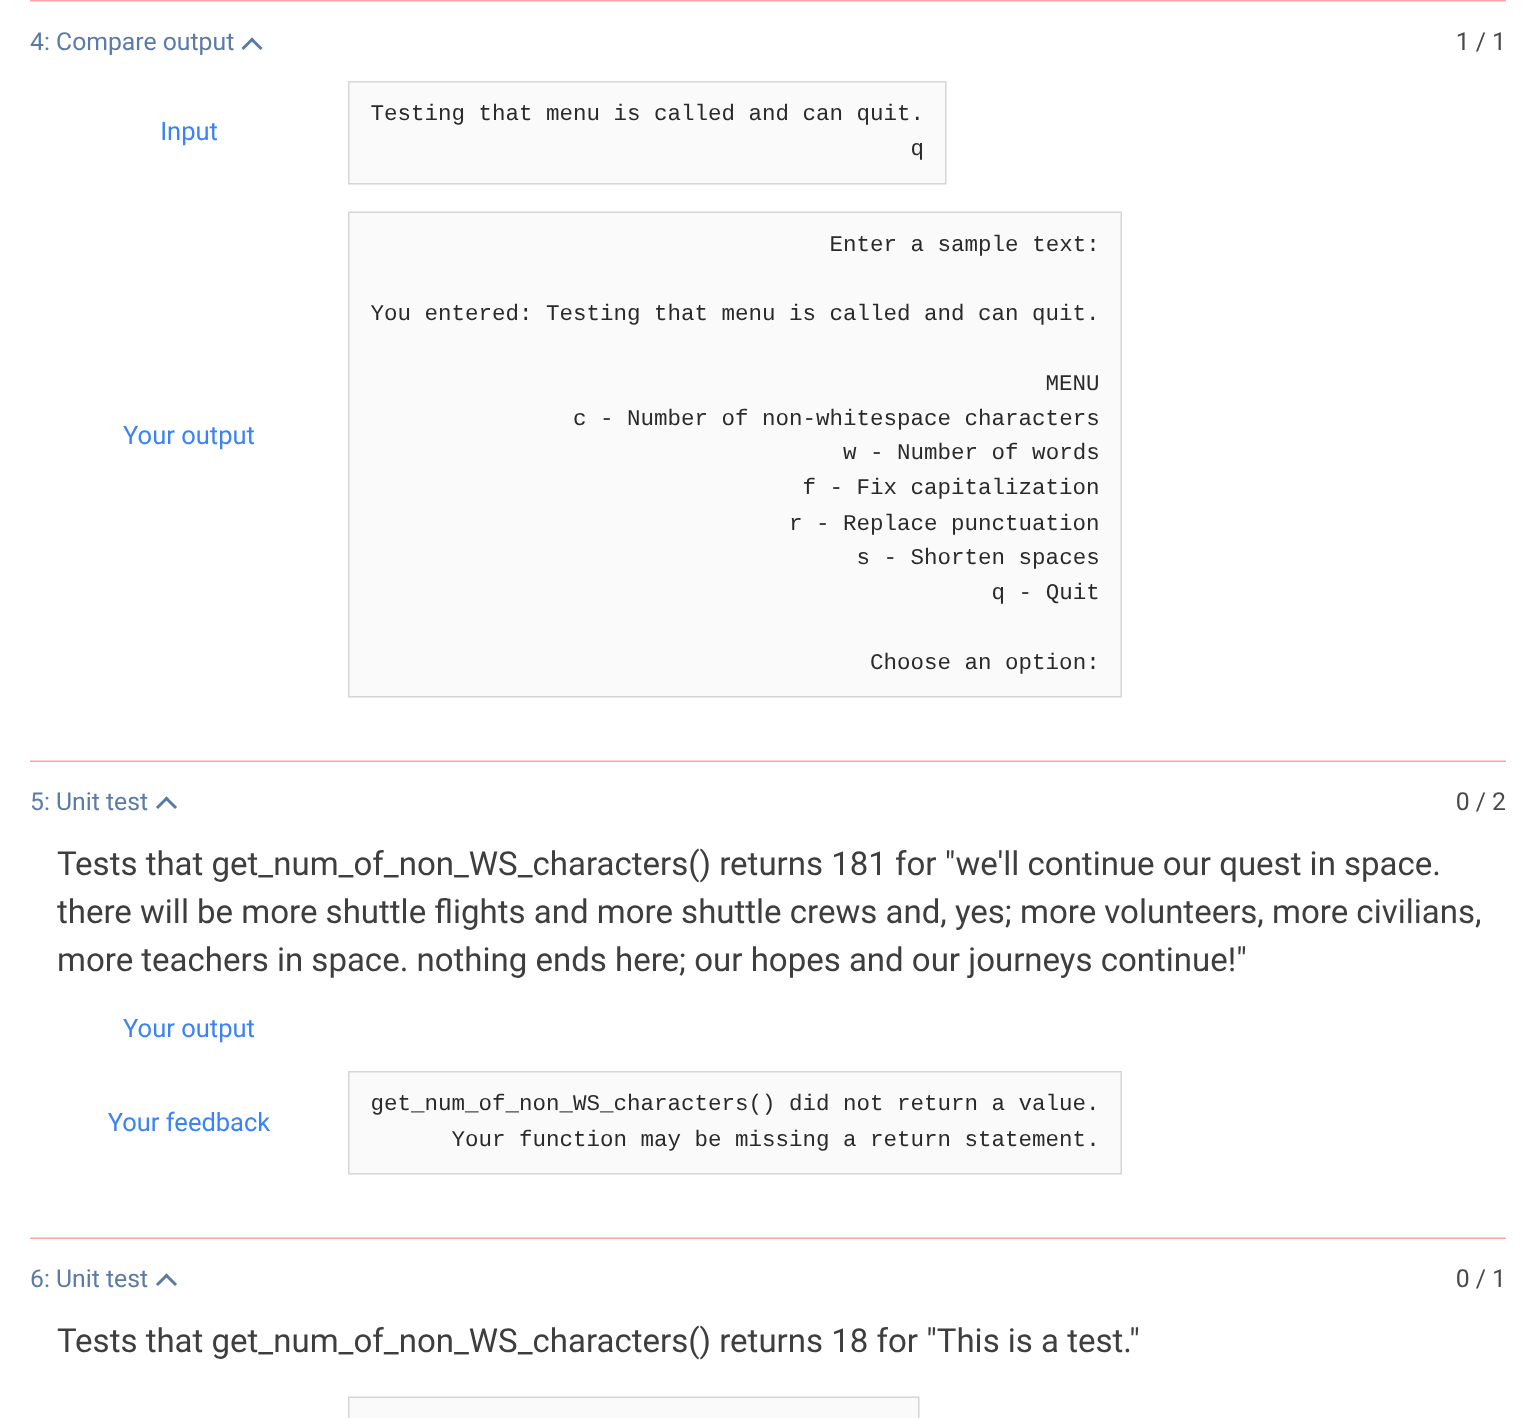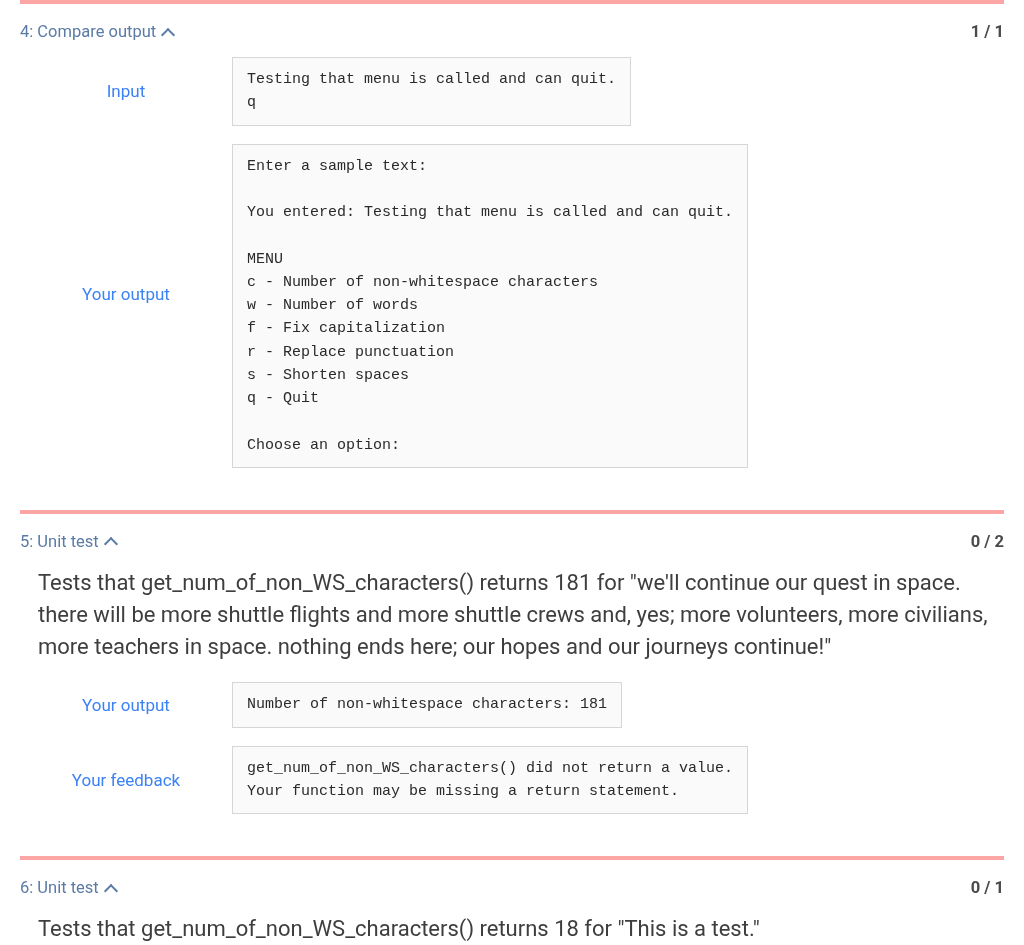--- a/index.html
+++ b/index.html
@@ -13,21 +13,21 @@
       color: #303030;
       background: #ffffff;
       padding: 0 20px;
     }
     .container {
       max-width: 990px;
       margin: 0 auto;
       background: #fff;
     }
     .test-section {
-      border-top: 4px solid #fca5a5;
+      border-top: 1px solid #fca5a5;
       padding: 18px 0 24px 0;
     }
     .test-header {
       display: flex;
       justify-content: space-between;
       align-items: center;
       margin-bottom: 16px;
     }
     .test-title {
       color: #5a7ba6;
@@ -52,21 +52,21 @@
       border-left: 2px solid #5a7ba6;
       border-top: 2px solid #5a7ba6;
       transform: rotate(45deg);
       position: absolute;
       top: 3px;
       left: 1px;
     }
     .score {
       color: #4a4a4a;
       font-size: 16.5px;
-      font-weight: 700;
+      font-weight: 400;
     }
     .test-body {
       padding-left: 18px;
     }
     .test-description {
       color: #3e3e3e;
       font-size: 22px;
       line-height: 1.45;
       margin-bottom: 20px;
     }
@@ -91,20 +91,21 @@
     .code-box {
       background: #fafafa;
       border: 1px solid #d6d6d6;
       padding: 10px 14px;
       font-family: "Menlo", "Monaco", "Consolas", "Courier New", monospace;
       font-size: 15px;
       line-height: 1.55;
       color: #2a2a2a;
       white-space: pre;
       overflow-x: auto;
+      text-align: right;
     }
     .code-box.narrow {
       display: inline-block;
     }
   </style>
 </head>
 <body>
 
 <div class="container">
 
@@ -150,21 +151,20 @@
         <span>5: Unit test</span>
         <span class="chevron-up"></span>
       </div>
       <div class="score">0 / 2</div>
     </div>
     <div class="test-body">
       <div class="test-description">Tests that get_num_of_non_WS_characters() returns 181 for "we'll continue our quest in space. there will be more shuttle flights and more shuttle crews and, yes; more volunteers, more civilians, more teachers in space. nothing ends here; our hopes and our journeys continue!"</div>
 
       <div class="field-row">
         <div class="field-label centered">Your output</div>
-        <div class="code-box narrow">Number of non-whitespace characters: 181</div>
       </div>
 
       <div class="field-row">
         <div class="field-label centered">Your feedback</div>
         <div class="code-box">get_num_of_non_WS_characters() did not return a value.
 Your function may be missing a return statement.</div>
       </div>
 
     </div>
   </div>

